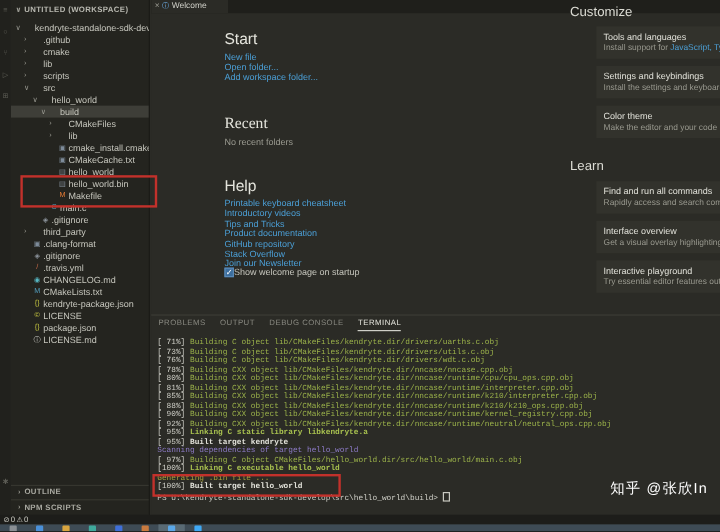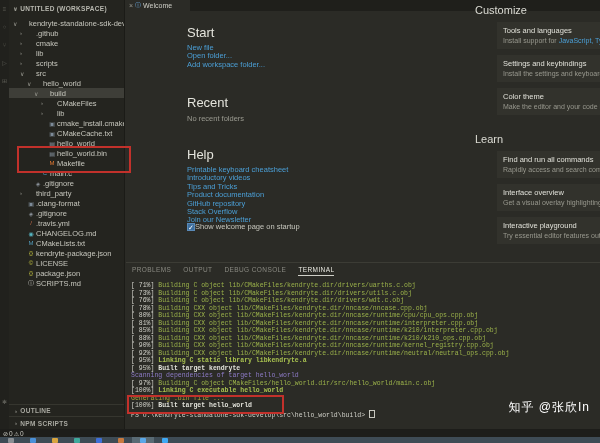--- a/index.html
+++ b/index.html
@@ -260,21 +260,21 @@
 
         <div class="tree-row" style="--indent: 1;">
           <span class="tr-chev"></span>
           <span class="tr-icon" style="color: rgb(203, 203, 65);">{}</span>
           <span class="tr-label">package.json</span>
         </div>
 
         <div class="tree-row" style="--indent: 1;">
           <span class="tr-chev"></span>
           <span class="tr-icon" style="color: rgb(212, 212, 206);">ⓘ</span>
-          <span class="tr-label">SCRIPTS.md</span>
+          <span class="tr-label">LICENSE.md</span>
         </div>
       </div>
     <div class="side-section" style="top:404px;">
       <span class="sec-chev">›</span>
       <span>OUTLINE</span>
     </div>
     <div class="side-section" style="top:416px;height:13px;">
       <span class="sec-chev">›</span>
       <span>NPM SCRIPTS</span>
     </div>
@@ -292,21 +292,21 @@
     <div class="w-title" style="left:61px;top:25px;font-size:13px;">Start</div>
     <div class="w-links" style="left:61px;top:44px;">
 
         <div class="w-link">New file</div>
 
         <div class="w-link">Open folder...</div>
 
         <div class="w-link">Add workspace folder...</div>
       </div>
 
-    <div class="w-title" style="left:61px;top:95px;font-size:13px;">Recent</div>
+    <div class="w-title" style="left:61px;top:95px;font-size:13px;font-family:Liberation Serif, serif;">Recent</div>
     <div class="w-empty" style="left:61px;top:114px;">No recent folders</div>
 
     <div class="w-title" style="left:61px;top:147px;font-size:13px;">Help</div>
     <div class="w-links" style="left:61px;top:166px;">
 
         <div class="w-link">Printable keyboard cheatsheet</div>
 
         <div class="w-link">Introductory videos</div>
 
         <div class="w-link">Tips and Tricks</div>

